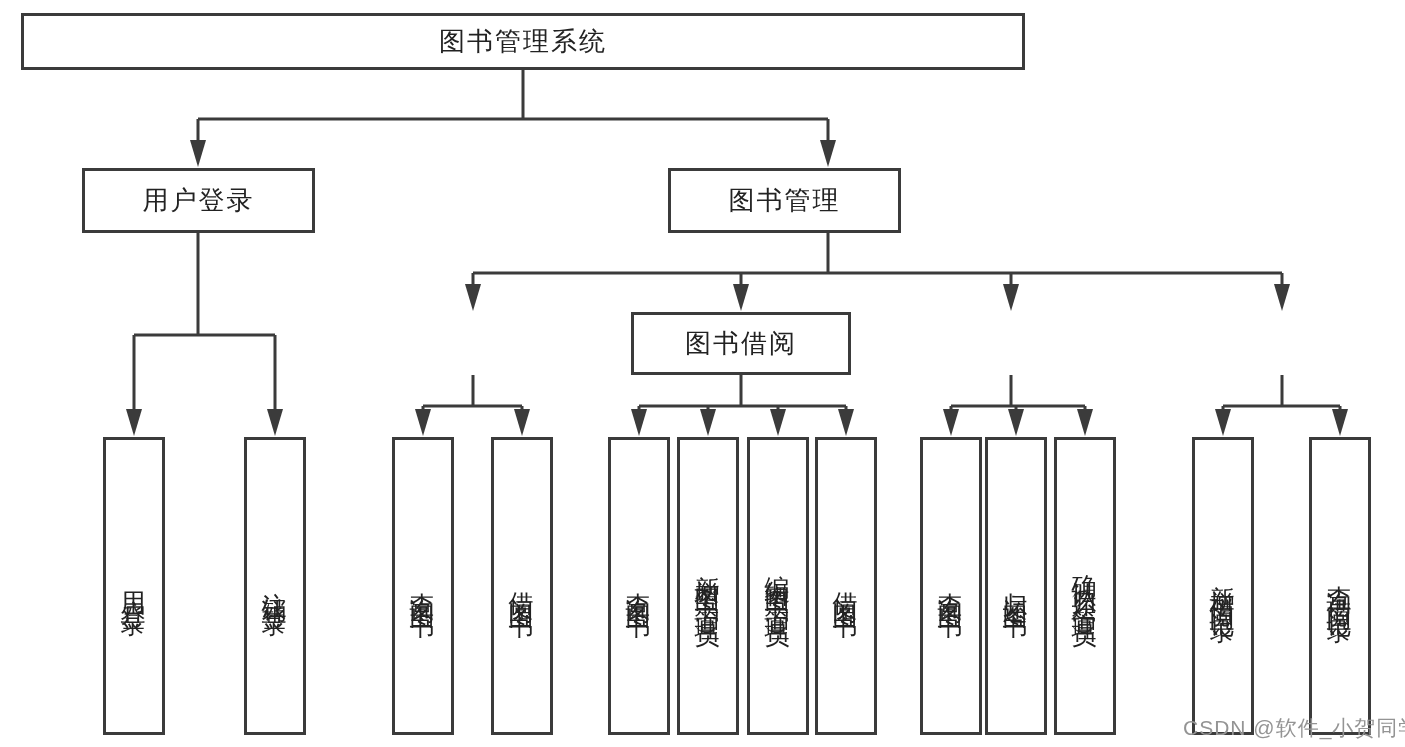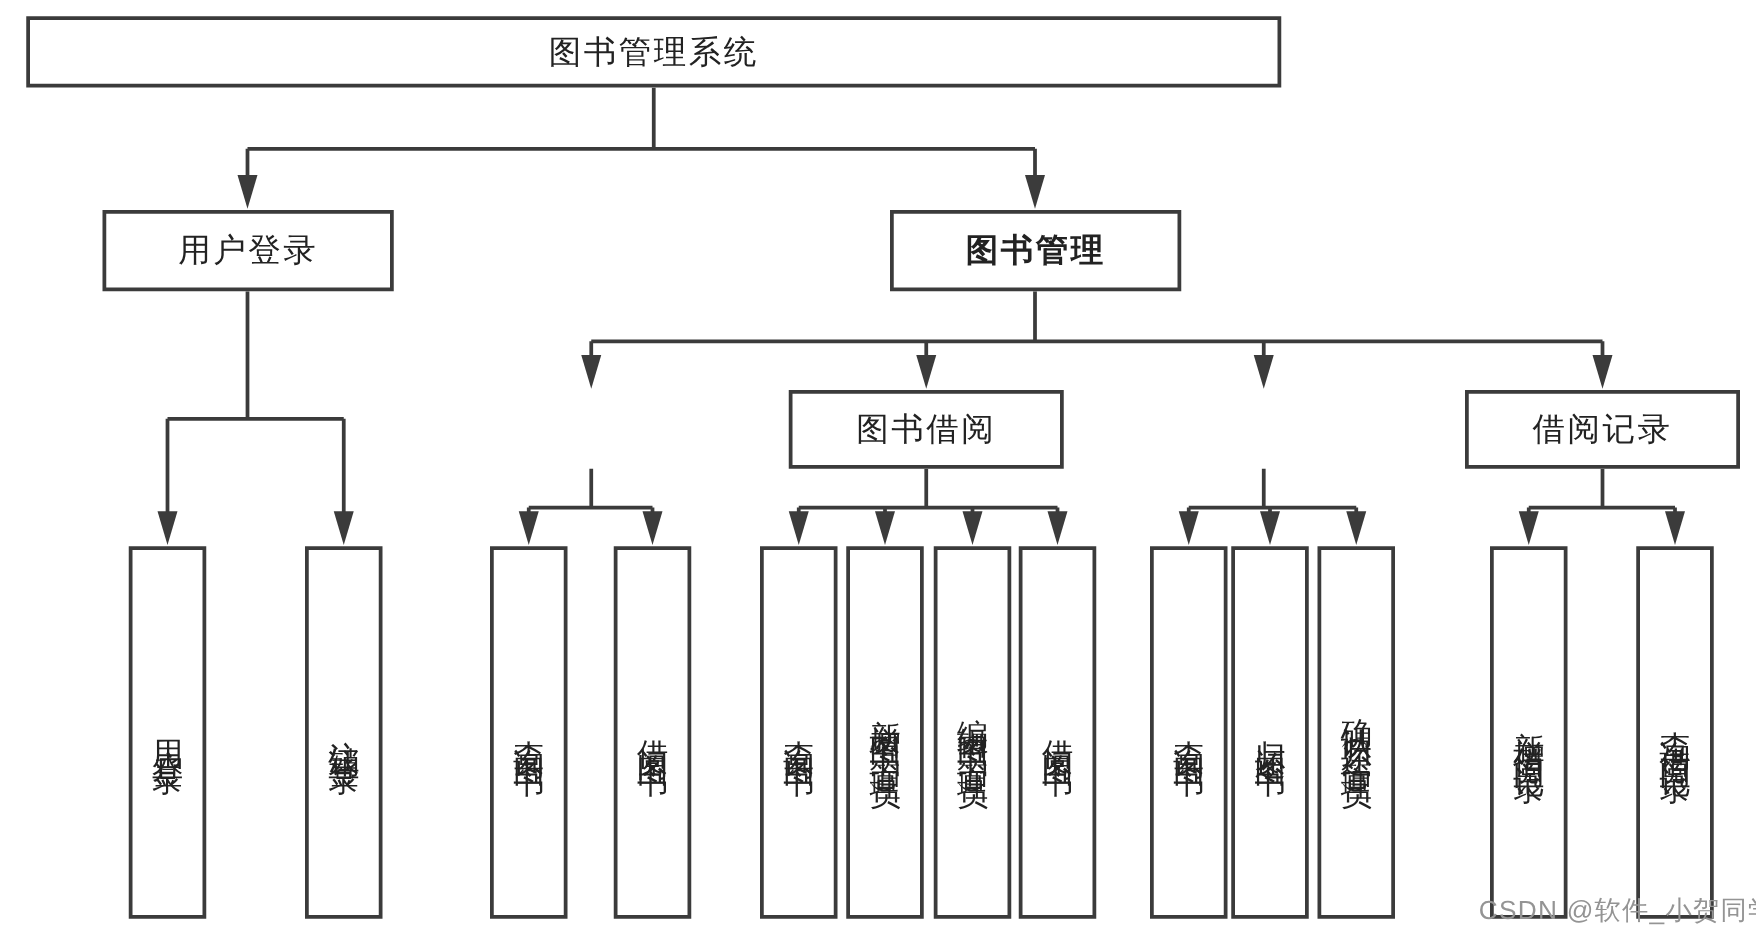--- a/index.html
+++ b/index.html
@@ -81,24 +81,23 @@
     <polygon points="943,409 959,409 951,436"></polygon>
     <polygon points="1008,409 1024,409 1016,436"></polygon>
     <polygon points="1077,409 1093,409 1085,436"></polygon>
     <polygon points="1215,409 1231,409 1223,436"></polygon>
     <polygon points="1332,409 1348,409 1340,436"></polygon>
   </svg>
 
   <div class="box hbox" style="left:21px;top:13px;width:1004px;height:57px;">图书管理系统</div>
 
   <div class="box hbox" style="left:82px;top:168px;width:233px;height:65px;">用户登录</div>
-  <div class="box hbox" style="left:712px;top:168px;width:233px;height:65px;font-weight:bold;">图书管理</div>
+  <div class="box hbox" style="left:668px;top:168px;width:233px;height:65px;">图书管理</div>
 
   <div class="box hbox" style="left:631px;top:312px;width:220px;height:63px;">图书借阅</div>
-  <div class="box hbox" style="left:1172px;top:312px;width:220px;height:63px;">借阅记录</div>
 
   <div class="box leaf" style="left:103px;top:437px;">
     <span class="vtext">用户登录</span>
   </div>
   <div class="box leaf" style="left:244px;top:437px;">
     <span class="vtext">注销登录</span>
   </div>
 
   <div class="box leaf" style="left:392px;top:437px;">
     <span class="vtext">查询图书</span>

